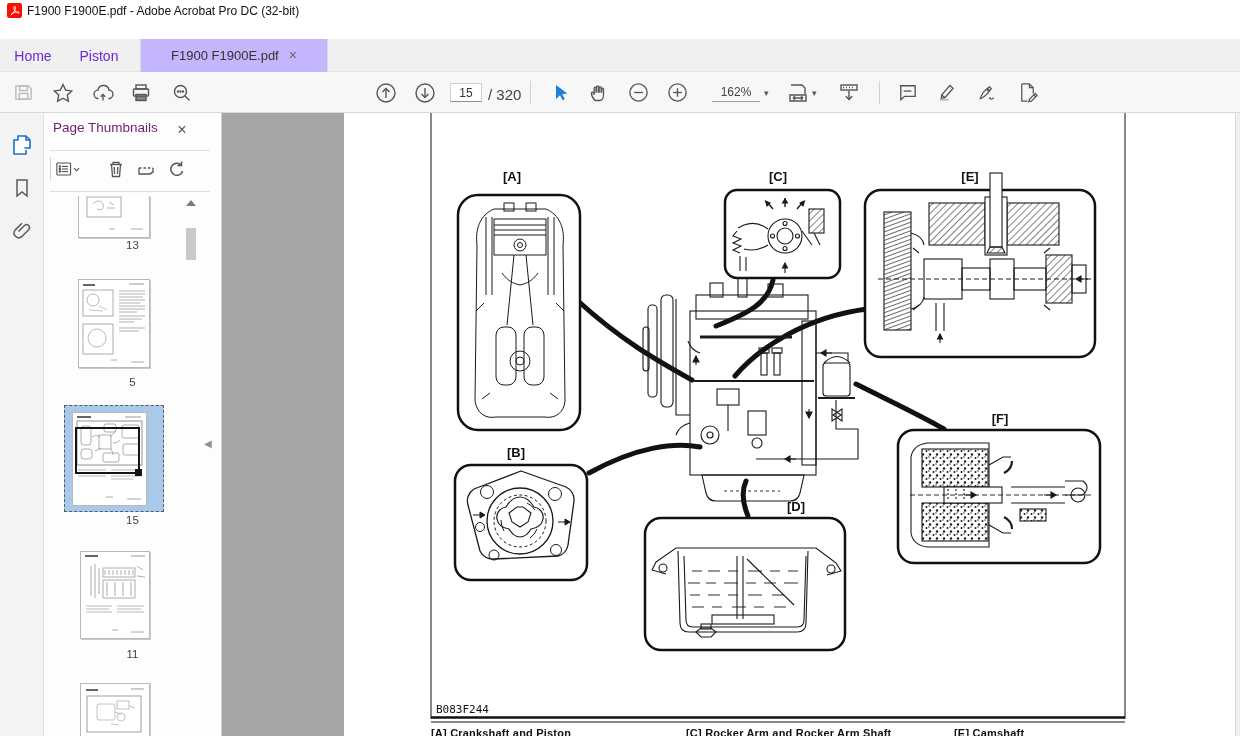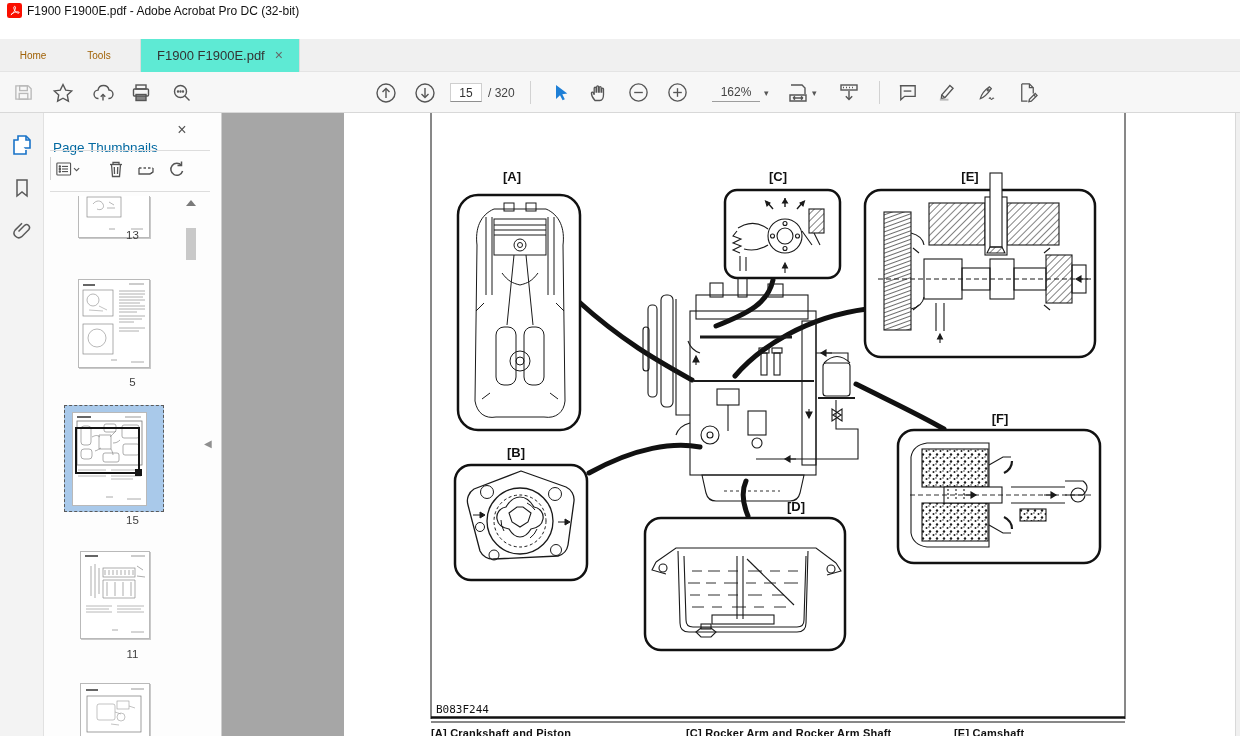--- a/index.html
+++ b/index.html
@@ -12,43 +12,43 @@
   #titlebar { left:0; top:0; width:1240px; height:22px; background:#fff; }
   #titlebar .ttl { position:absolute; left:27px; top:4px; font-size:12px; color:#111; white-space:nowrap; }
   #acro-icon { position:absolute; left:7px; top:3px; width:15px; height:15px; }
 
   
   #menubar { left:0; top:22px; width:1240px; height:17px; background:#fff; display:flex; align-items:center; }
   .menu-item { font-size:12px; color:#222; padding:0 9px; height:17px; line-height:17px; cursor:default; }
 
   
   #tabbar { left:0; top:39px; width:1240px; height:33px; background:#f0f0f0; border-bottom:1px solid #e4e4e4; }
-  .app-tab { position:absolute; top:0; height:33px; display:flex; align-items:center; justify-content:center; font-size:10px; color:#a16207; }
+  .app-tab { position:absolute; top:0; height:33px; display:flex; align-items:center; justify-content:center; font-size:14px; color:#6d28d9; }
   #tab-home { left:0; width:66px; }
   #tab-tools { left:66px; width:66px; }
-  #tab-doc { left:140px; width:160px; background:#5eead4; border-left:1px solid #dcdcdc; border-right:1px solid #dcdcdc; font-size:13px; color:#333; }
+  #tab-doc { left:140px; width:188px; background:#c4b5fd; border-left:1px solid #dcdcdc; border-right:1px solid #dcdcdc; font-size:13px; color:#333; }
   #tab-doc .doc-close { margin-left:10px; font-size:14px; color:#666; line-height:13px; }
 
   
   #toolbar { left:0; top:72px; width:1240px; height:41px; background:#f7f7f7; border-bottom:1px solid #d8d8d8; }
   .tb-btn { position:absolute; top:6px; width:30px; height:29px; display:flex; align-items:center; justify-content:center; color:#555; }
   .tb-sep { position:absolute; top:9px; width:1px; height:23px; background:#d2d2d2; }
   .tb-caret { font-size:9px; color:#555; }
   #page-input { position:absolute; left:450px; top:11px; width:32px; height:19px; border:1px solid #cfcfcf; border-bottom:1px solid #8f8f8f; background:#fff; font-size:12px; text-align:center; color:#333; font-family:"Liberation Sans",sans-serif; }
-  #page-total { position:absolute; left:488px; top:14px; font-size:12px; color:#444; }
+  #page-total { position:absolute; left:488px; top:14px; font-size:15px; color:#444; }
   #zoom-combo { position:absolute; left:712px; top:11px; width:48px; height:19px; border-bottom:1px solid #9d9d9d; font-size:12px; color:#444; text-align:center; line-height:18px; }
   #zoom-caret { position:absolute; left:764px; top:16px; }
   svg.ic { display:block; }
 
   
   #rail { left:0; top:113px; width:44px; height:623px; background:#f3f3f3; border-right:1px solid #e1e1e1; }
   .rail-btn { position:absolute; left:9px; width:26px; height:26px; display:flex; align-items:center; justify-content:center; color:#5a5a5a; }
 
   #panel { left:44px; top:113px; width:178px; height:623px; background:#fdfdfd; border-right:1px solid #cfcfcf; }
-  #panel-title { position:absolute; left:9px; top:27px; font-size:13.5px; color:#0369a1; }
+  #panel-title { position:absolute; left:9px; top:7px; font-size:13.5px; color:#701a75; }
   #panel-close { position:absolute; left:128px; top:7px; width:20px; height:20px; font-size:16px; color:#555; text-align:center; line-height:20px; }
   .panel-hr { position:absolute; left:6px; width:160px; height:1px; background:#ddd; }
   .pt-btn { position:absolute; top:44px; width:24px; height:24px; display:flex; align-items:center; justify-content:center; color:#555; }
 
   .thumb-label { position:absolute; width:100%; text-align:center; font-size:11.5px; color:#3f3f3f; }
   .page-mini { background:#fff; border:1px solid #b9b9b9; box-shadow:1px 1px 0 #c9c9c9; position:absolute; }
   #thumb-sel { position:absolute; left:20px; top:292px; width:100px; height:107px; background:#a9c9ea; border:1px dashed #5a5a5a; }
   #pscroll { position:absolute; left:140px; top:83px; width:14px; height:540px; }
   #pscroll .thumb-bar { position:absolute; left:2px; top:32px; width:10px; height:32px; background:#c9c9c9; }
   #pscroll .up { position:absolute; left:2px; top:4px; width:0; height:0; border-left:5px solid transparent; border-right:5px solid transparent; border-bottom:6px solid #7a7a7a; }
@@ -71,21 +71,21 @@
     <svg id="acro-icon" viewBox="0 0 16 16">
       <rect x="0" y="0" width="16" height="16" rx="2.5" fill="#fa0f00"></rect>
       <path d="M4.2 12.5c1.6-.9 3.2-2.8 4.2-5.1.5-1.2.9-2.9.4-3.5-.4-.5-1.3-.3-1.5.5-.3 1.2.7 3.6 2 4.9 1 1 2.6 1.9 3.5 1.4.6-.4.1-1.2-1.2-1.3-1.9-.2-5.1.7-7.4 3.1z" fill="none" stroke="#fff" stroke-width="1"></path>
     </svg>
     <span class="ttl">F1900 F1900E.pdf - Adobe Acrobat Pro DC (32-bit)</span>
   </div>
 
 
   <div class="abs" id="tabbar">
     <div class="app-tab" id="tab-home">Home</div>
-    <div class="app-tab" id="tab-tools">Tools</div>
+    <div class="app-tab" id="tab-tools">Piston</div>
     <div class="app-tab" id="tab-doc">
       <span>F1900 F1900E.pdf</span>
       <span class="doc-close">×</span>
     </div>
   </div>
 
   <div class="abs" id="toolbar">
     <div class="tb-btn" style="left:8px;color:#b9b9b9">
       <svg class="ic" width="21" height="21" viewBox="0 0 22 22" fill="none" stroke="currentColor" stroke-width="1.4">
           <path d="M3 4h13l3 3v11H3z"></path>
@@ -284,21 +284,21 @@
     <div class="panel-hr" style="top:78px"></div>
 
     <div class="page-mini" style="left:34px;top:83px;width:72px;height:42px;border-top:none">
       <svg width="70" height="40" viewBox="0 0 70 40">
         <rect x="8" y="1" width="34" height="20" fill="none" stroke="#8a8a8a" stroke-width=".7"></rect>
         <path d="M14 8c3-4 8-4 10 0s-2 7-6 5M28 12h8M30 6l5 3" stroke="#9a9a9a" stroke-width=".7" fill="none"></path>
         <line x1="30" y1="33" x2="36" y2="33" stroke="#aaa" stroke-width="1"></line>
         <line x1="52" y1="33" x2="64" y2="33" stroke="#aaa" stroke-width="1"></line>
       </svg>
     </div>
-    <div class="thumb-label" style="top:116px">13</div>
+    <div class="thumb-label" style="top:126px">13</div>
 
     <div class="page-mini" style="left:34px;top:166px;width:72px;height:89px">
       <svg width="70" height="87" viewBox="0 0 70 87">
         <line x1="4" y1="5" x2="16" y2="5" stroke="#666" stroke-width="2"></line>
         <line x1="50" y1="4" x2="65" y2="4" stroke="#999" stroke-width="1"></line>
         <rect x="4" y="10" width="30" height="26" fill="none" stroke="#8a8a8a" stroke-width=".7"></rect>
         <circle cx="14" cy="20" r="6" fill="none" stroke="#9a9a9a" stroke-width=".7"></circle>
         <path d="M20 26l8 4M10 30l14 1" stroke="#9a9a9a" stroke-width=".6" fill="none"></path>
         <rect x="4" y="44" width="30" height="30" fill="none" stroke="#8a8a8a" stroke-width=".7"></rect>
         <circle cx="18" cy="58" r="9" fill="none" stroke="#9a9a9a" stroke-width=".7"></circle>

